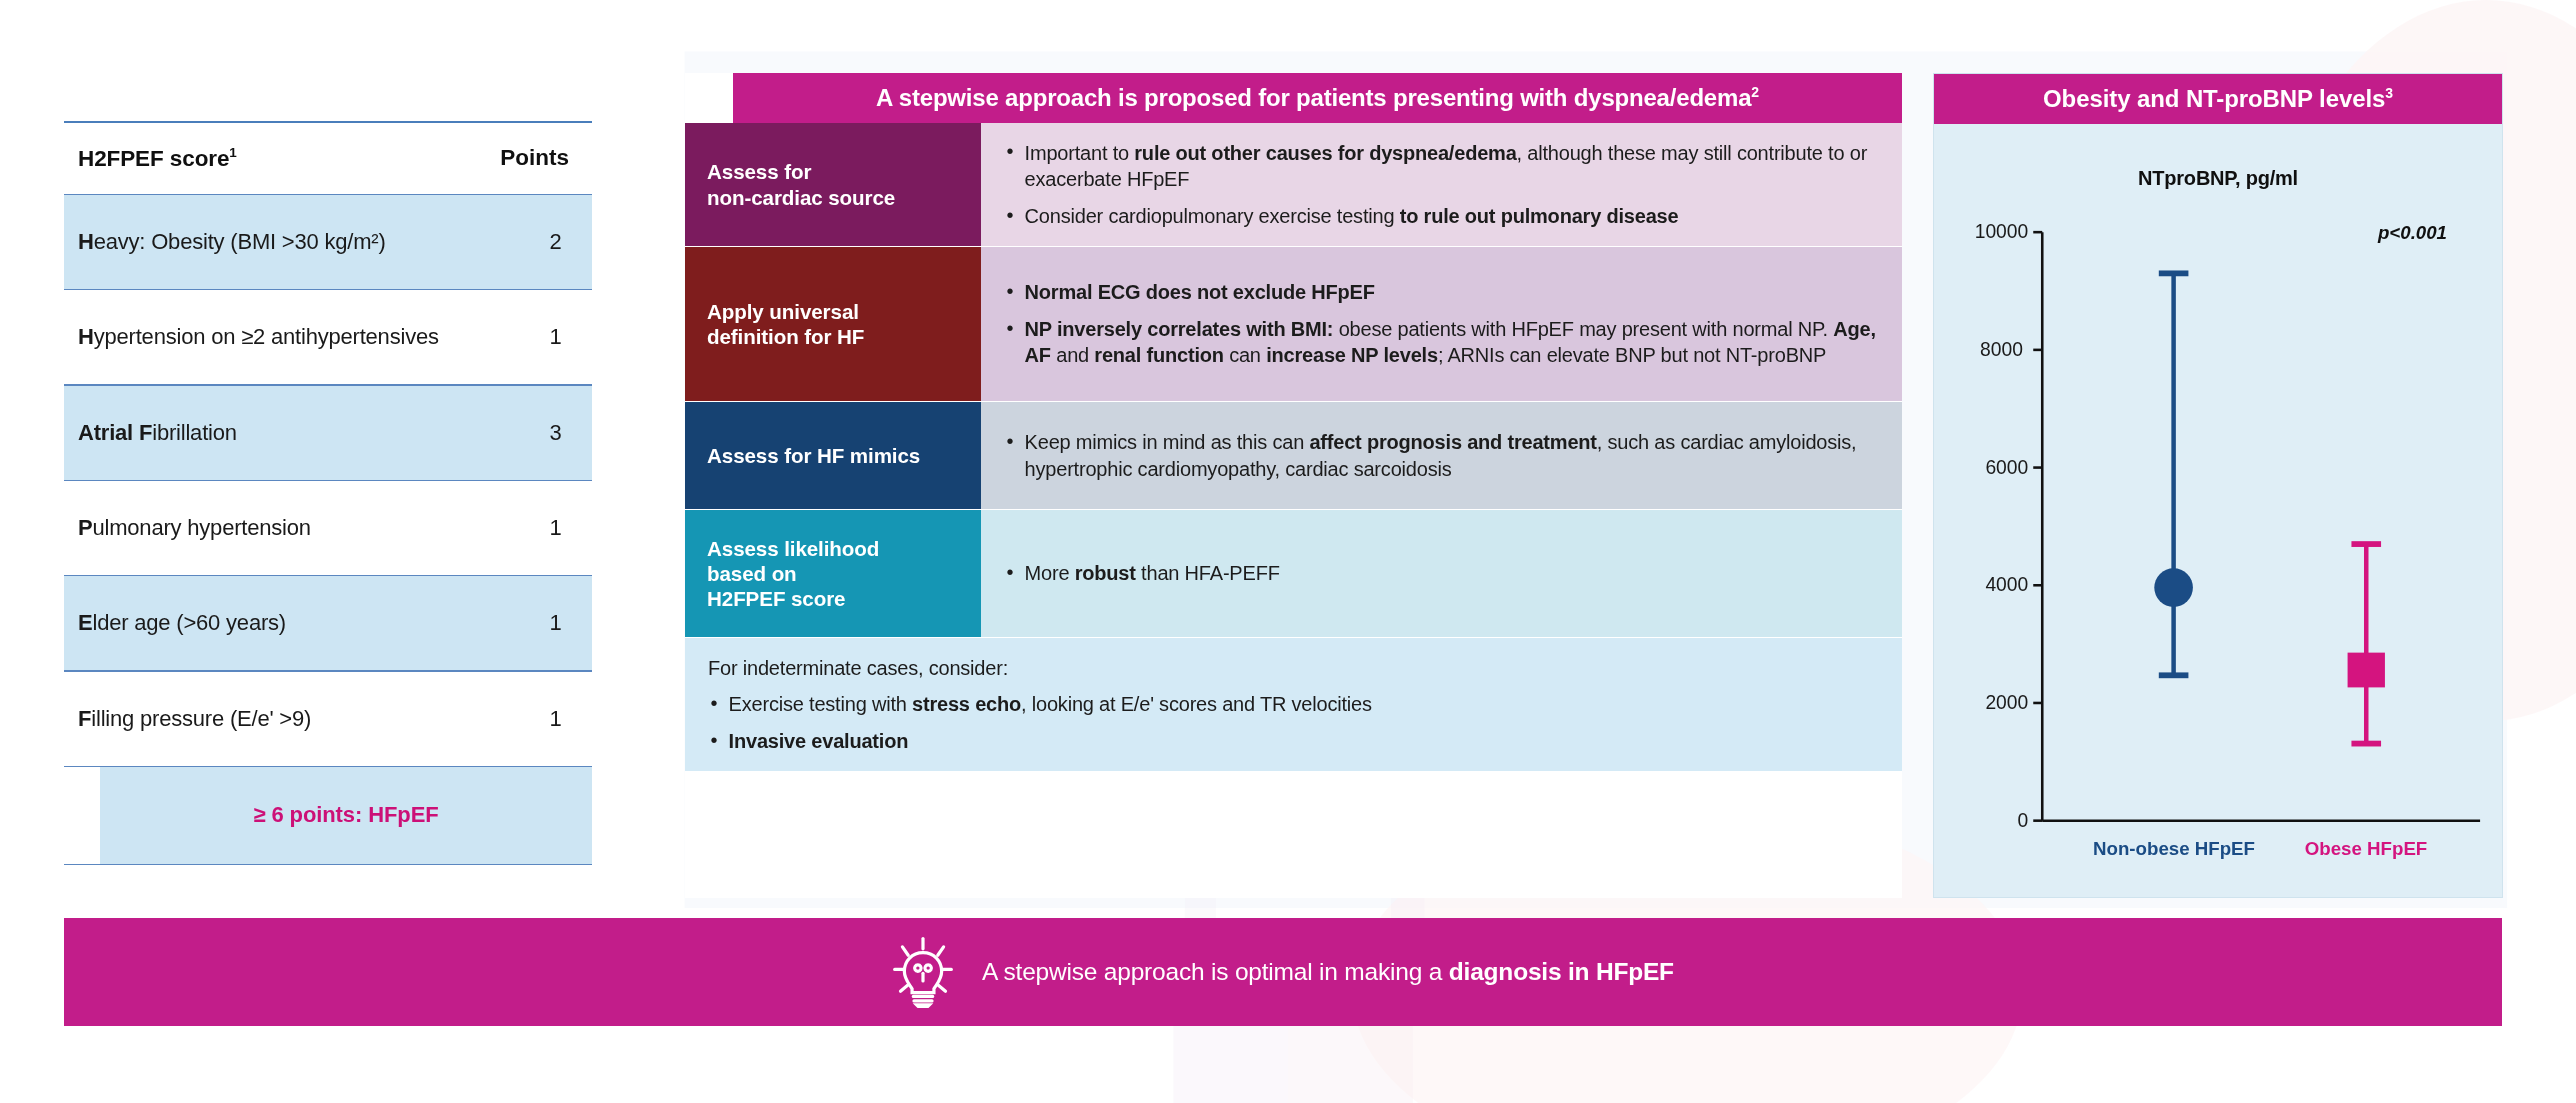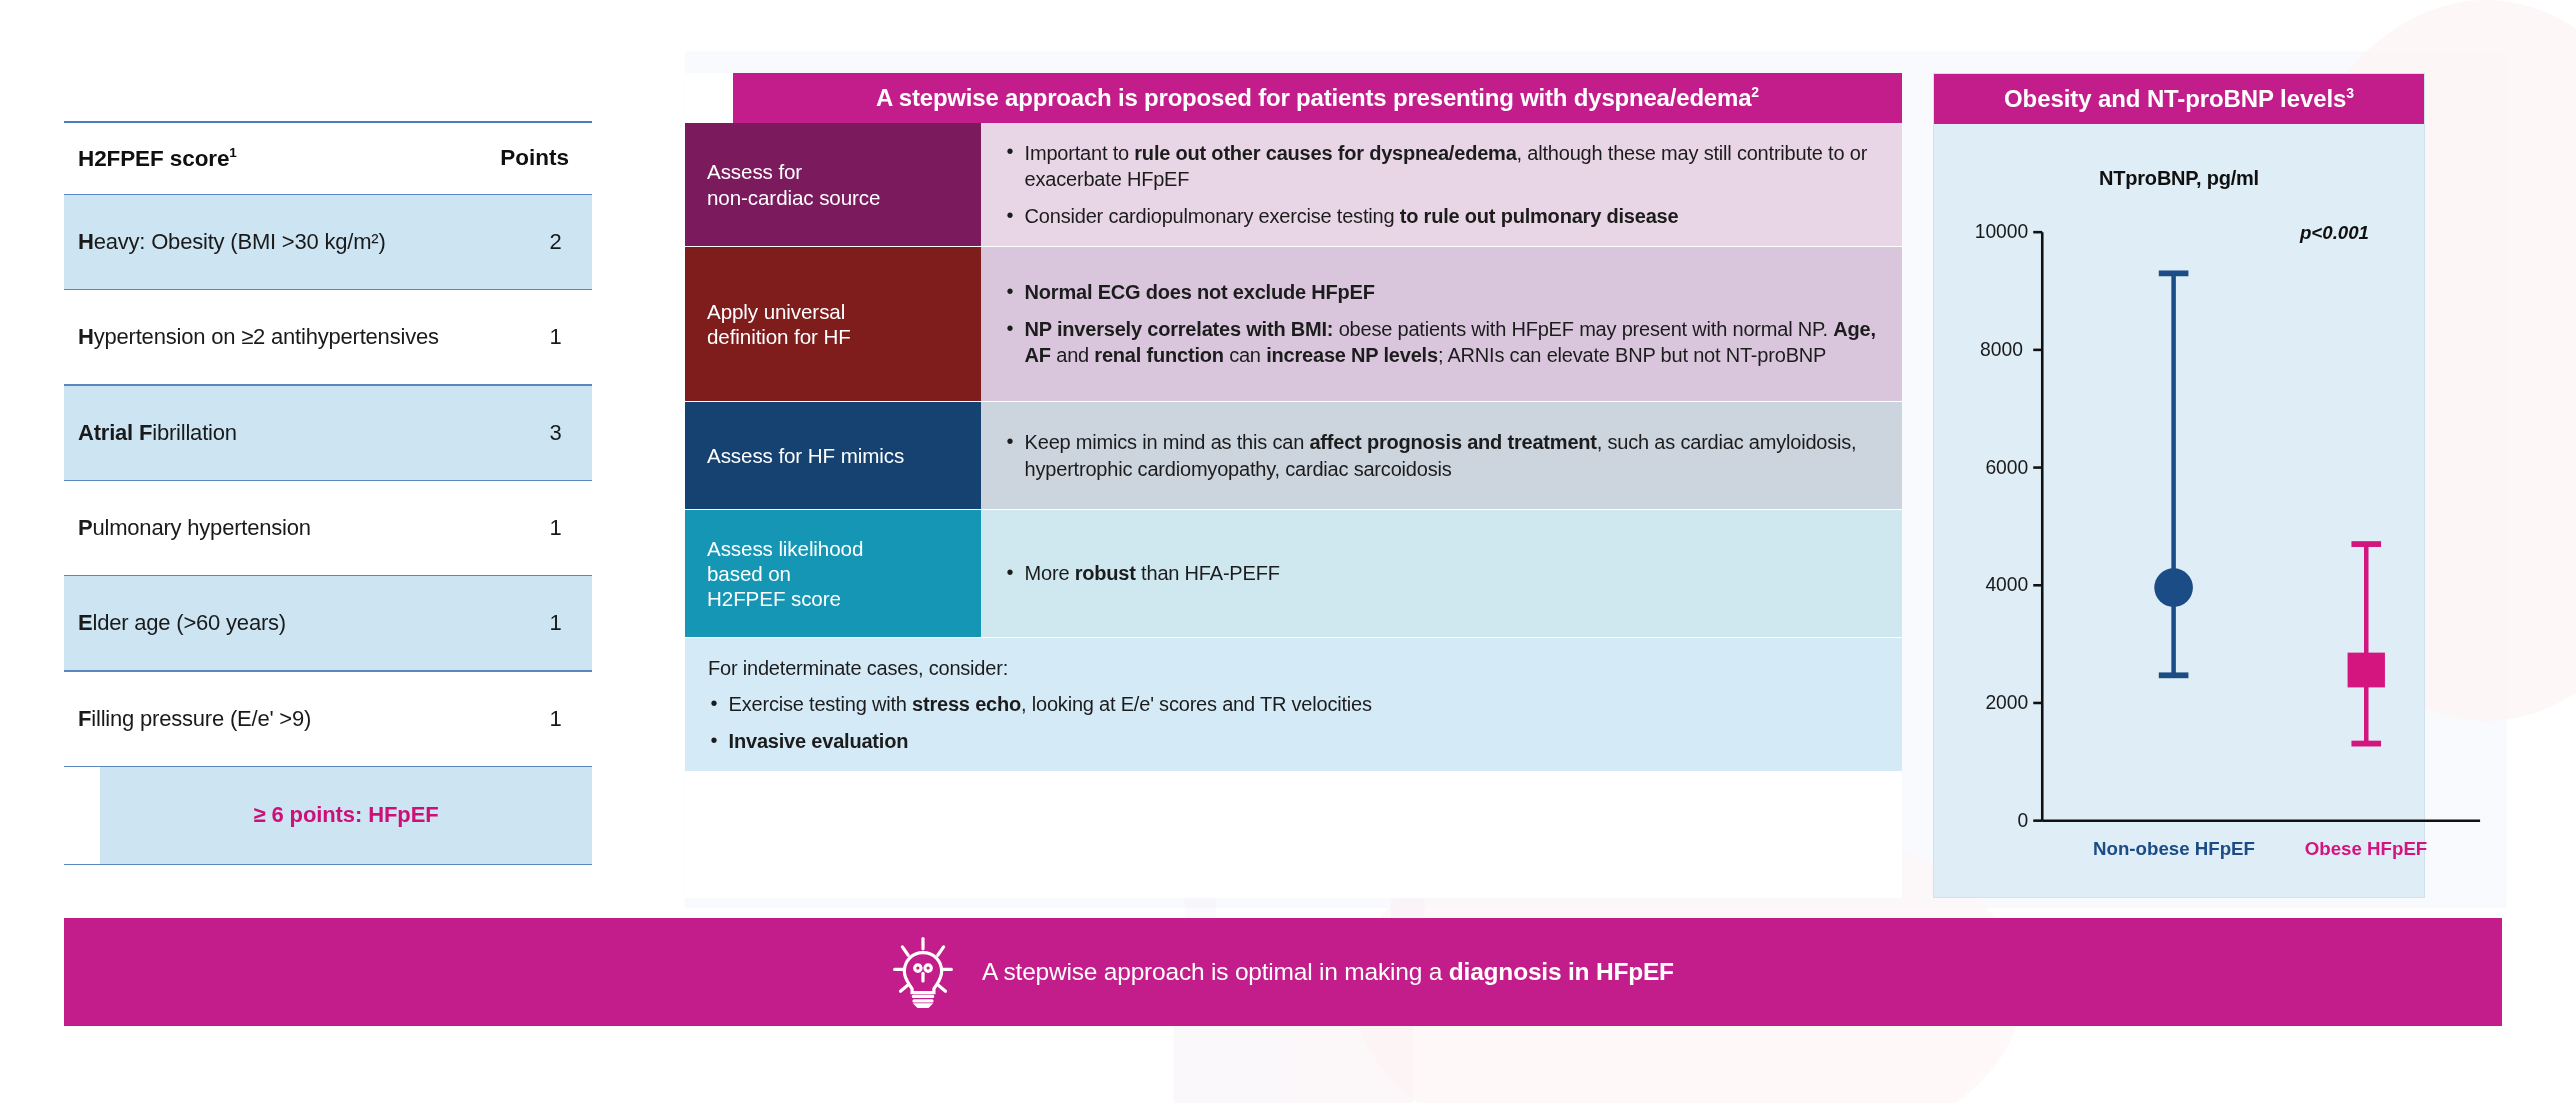--- a/index.html
+++ b/index.html
@@ -90,21 +90,21 @@
     display: flex;
     border-bottom: 1.9px solid #ffffff;
   }
   .step:last-child { border-bottom: none; }
   .step-label {
     width: 296px;
     flex: 0 0 296px;
     display: flex; align-items: center;
     padding: 16px 22px;
     color: #ffffff;
-    font-size: 20.6px; font-weight: normal;
+    font-size: 20.6px; font-weight: bold;
     line-height: 1.22;
     letter-spacing: -0.1px;
   }
   .step-body {
     flex: 1 1 auto;
     padding: 16.7px 26px 16.7px 23px;
     display: flex; flex-direction: column; justify-content: center;
     color: #1c1c1c;
     font-size: 20px;
     line-height: 1.32;
@@ -122,21 +122,21 @@
     content: "\2022";
     position: absolute; left: 2.6px; top: -1.3px;
     font-size: 20px; line-height: 1.32;
   }
   .step-body b { font-weight: bold; }
 
   
   #chart-panel {
     position: absolute;
     left: 1933px; top: 73px;
-    width: 492px; height: 825px;
+    width: 570px; height: 825px;
     background: #dfeef6;
     border: 1.3px solid #cfe3ee;
   }
   #chart-header {
     height: 50px;
     background: #c21d8a;
     display: flex; align-items: center; justify-content: center;
   }
   #chart-header h2 {
     color: #ffffff; font-size: 24px; font-weight: bold;

